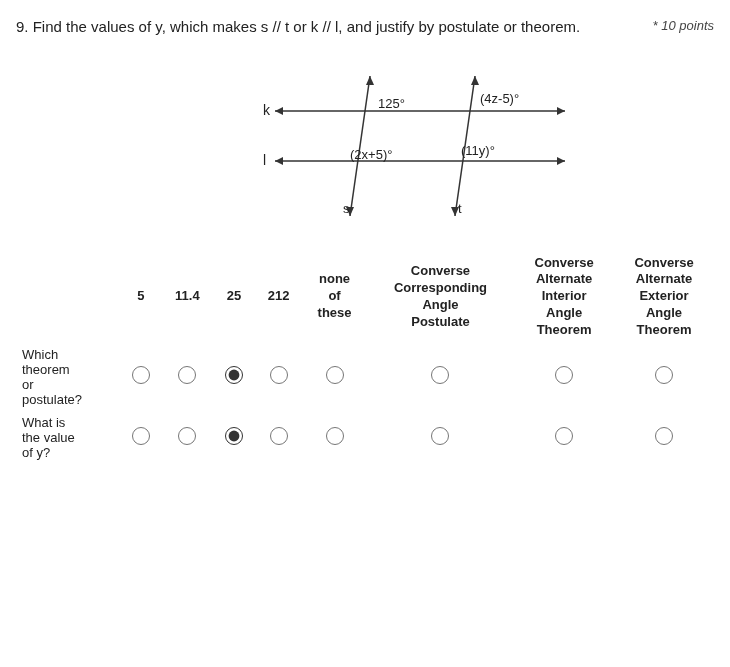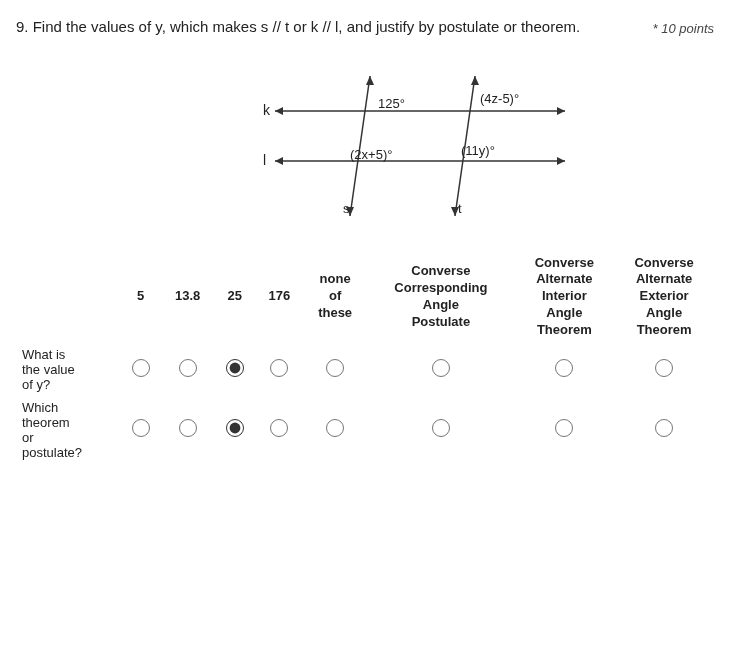--- a/index.html
+++ b/index.html
@@ -9,21 +9,21 @@
       font-size: 14px;
       width: 730px;
       min-height: 667px;
       padding: 16px;
       color: #222;
     }
 
     .question-header {
       display: flex;
       justify-content: space-between;
-      align-items: center;
+      align-items: flex-start;
       margin-bottom: 12px;
     }
     .question-text {
       font-size: 15px;
       max-width: 620px;
       line-height: 1.5;
     }
     .points-badge {
       font-size: 13px;
       color: #444;
@@ -138,85 +138,85 @@
     <text x="266" y="104" font-size="13" fill="#222">(11y)°</text>
   </svg>
 </div>
 
 <div class="grid-container">
   <table class="answer-grid">
     <thead>
       <tr>
         <th class="col-header row-label"></th>
         <th class="col-header">5</th>
-        <th class="col-header">13.8</th>
+        <th class="col-header">11.4</th>
         <th class="col-header">25</th>
-        <th class="col-header">176</th>
+        <th class="col-header">212</th>
         <th class="col-header">none<br>of<br>these</th>
         <th class="col-header">Converse<br>Corresponding<br>Angle<br>Postulate</th>
         <th class="col-header">Converse<br>Alternate<br>Interior<br>Angle<br>Theorem</th>
         <th class="col-header">Converse<br>Alternate<br>Exterior<br>Angle<br>Theorem</th>
       </tr>
     </thead>
     <tbody>
 
       <tr>
         <td class="row-label">
-          What is<br>the value<br>of y?
-        </td>
-        <td class="radio-cell">
-          <input type="radio" name="value_y" value="5" style="">
-        </td>
-        <td class="radio-cell">
-          <input type="radio" name="value_y" value="11.4" style="">
-        </td>
-        <td class="radio-cell">
-          <input type="radio" name="value_y" value="55" checked="" style="">
-        </td>
-        <td class="radio-cell">
-          <input type="radio" name="value_y" value="125" style="">
-        </td>
-        <td class="radio-cell">
-          <input type="radio" name="value_y" value="none" style="">
-        </td>
-        <td class="radio-cell">
-          <input type="radio" name="value_y" value="corresponding" style="">
-        </td>
-        <td class="radio-cell">
-          <input type="radio" name="value_y" value="alt_int" style="">
-        </td>
-        <td class="radio-cell">
-          <input type="radio" name="value_y" value="alt_ext" style="">
+          Which<br>theorem<br>or<br>postulate?
+        </td>
+        <td class="radio-cell">
+          <input type="radio" name="theorem" value="5" style="">
+        </td>
+        <td class="radio-cell">
+          <input type="radio" name="theorem" value="11.4" style="">
+        </td>
+        <td class="radio-cell">
+          <input type="radio" name="theorem" value="55" checked="" style="">
+        </td>
+        <td class="radio-cell">
+          <input type="radio" name="theorem" value="125" style="">
+        </td>
+        <td class="radio-cell">
+          <input type="radio" name="theorem" value="none" style="">
+        </td>
+        <td class="radio-cell">
+          <input type="radio" name="theorem" value="corresponding" style="">
+        </td>
+        <td class="radio-cell">
+          <input type="radio" name="theorem" value="alt_int" style="">
+        </td>
+        <td class="radio-cell">
+          <input type="radio" name="theorem" value="alt_ext" style="">
         </td>
       </tr>
 
       <tr>
         <td class="row-label">
-          Which<br>theorem<br>or<br>postulate?
-        </td>
-        <td class="radio-cell">
-          <input type="radio" name="theorem" value="5" style="">
-        </td>
-        <td class="radio-cell">
-          <input type="radio" name="theorem" value="11.4" style="">
-        </td>
-        <td class="radio-cell">
-          <input type="radio" name="theorem" value="55" checked="" style="">
-        </td>
-        <td class="radio-cell">
-          <input type="radio" name="theorem" value="125" style="">
-        </td>
-        <td class="radio-cell">
-          <input type="radio" name="theorem" value="none" style="">
-        </td>
-        <td class="radio-cell">
-          <input type="radio" name="theorem" value="corresponding" style="">
-        </td>
-        <td class="radio-cell">
-          <input type="radio" name="theorem" value="alt_int" style="">
-        </td>
-        <td class="radio-cell">
-          <input type="radio" name="theorem" value="alt_ext" style="">
+          What is<br>the value<br>of y?
+        </td>
+        <td class="radio-cell">
+          <input type="radio" name="value_y" value="5" style="">
+        </td>
+        <td class="radio-cell">
+          <input type="radio" name="value_y" value="11.4" style="">
+        </td>
+        <td class="radio-cell">
+          <input type="radio" name="value_y" value="55" checked="" style="">
+        </td>
+        <td class="radio-cell">
+          <input type="radio" name="value_y" value="125" style="">
+        </td>
+        <td class="radio-cell">
+          <input type="radio" name="value_y" value="none" style="">
+        </td>
+        <td class="radio-cell">
+          <input type="radio" name="value_y" value="corresponding" style="">
+        </td>
+        <td class="radio-cell">
+          <input type="radio" name="value_y" value="alt_int" style="">
+        </td>
+        <td class="radio-cell">
+          <input type="radio" name="value_y" value="alt_ext" style="">
         </td>
       </tr>
     </tbody>
   </table>
 </div>
 
 </body></html>

